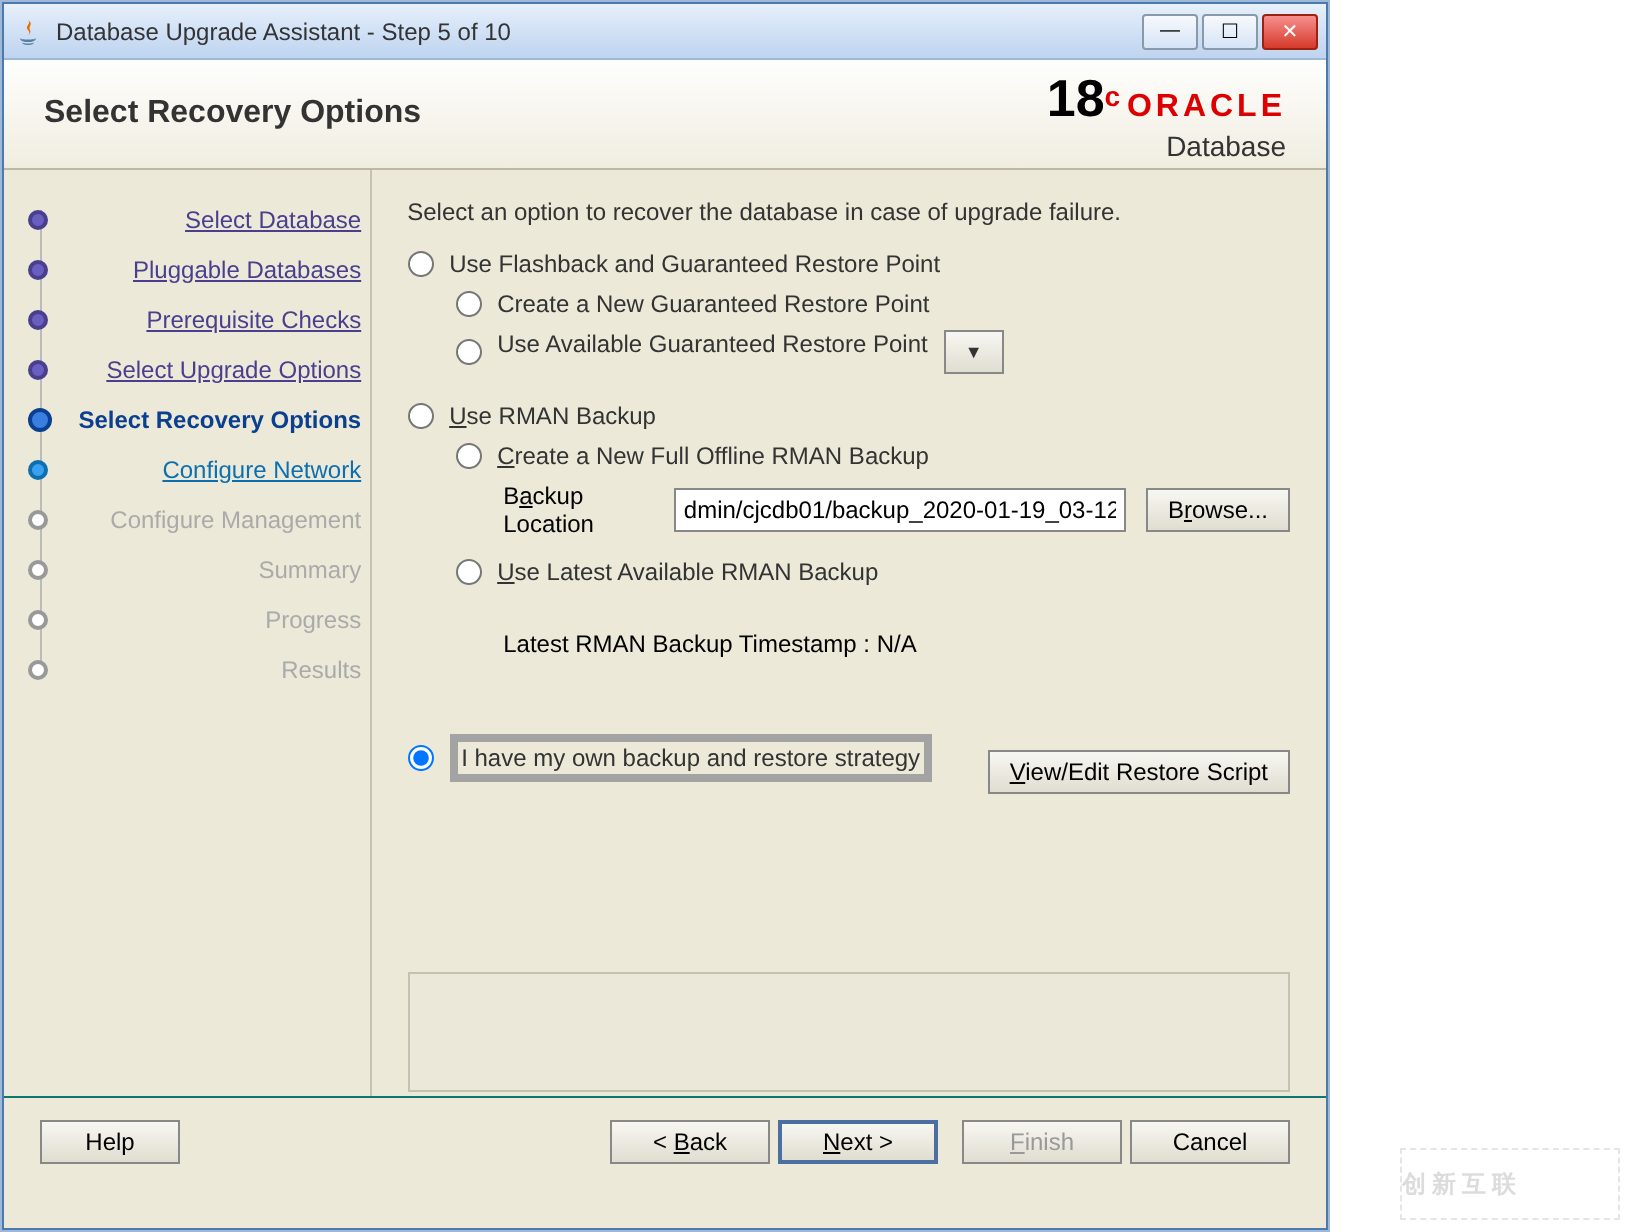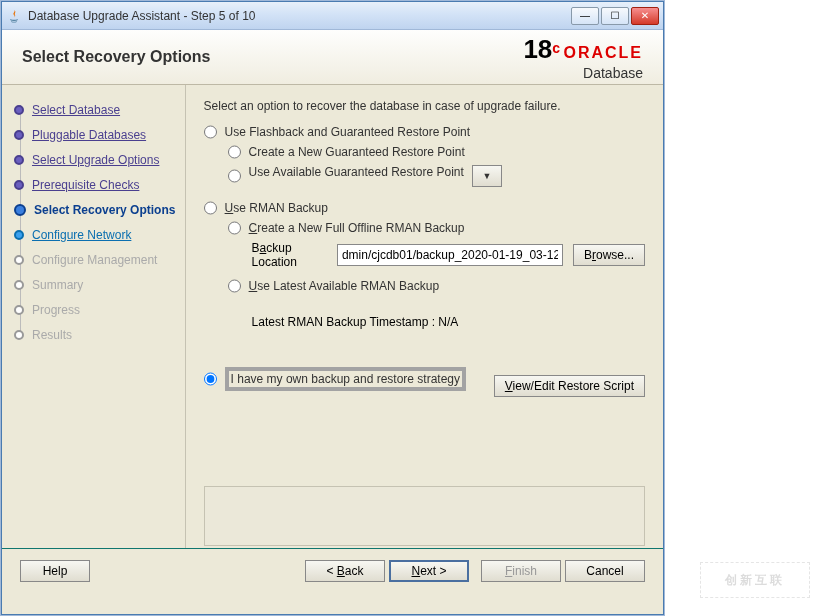--- a/index.html
+++ b/index.html
@@ -15,21 +15,21 @@
 .header h1 { font-size: 16px; font-weight: bold; color: #333; flex: 1; }
 .logo { text-align: right; font-family: Arial; }
 .logo .big { font-size: 26px; font-weight: bold; color: #000; }
 .logo .cred { font-size: 14px; font-weight: bold; color: #d00; vertical-align: super; }
 .logo .orc { font-size: 16px; font-weight: bold; color: #d00; letter-spacing: 2px; }
 .logo .db { font-size: 14px; color: #333; }
 .body { display: flex; height: 463px; }
 .sidebar { width: 208px; border-right: 1px solid #c5c2b2; padding: 12px 4px 0 12px; position: relative; }
 .steps { list-style: none; position: relative; }
 .steps::before { content:''; position: absolute; left: 6px; top: 8px; bottom: 8px; width: 1px; background: #bbb; }
-.step { display: flex; align-items: center; height: 25px; position: relative; font-size: 12px; }
+.step { display: flex; align-items: center; height: 25px; position: relative; font-size: 12px; justify-content: space-between; }
 .step .dot { width: 10px; height: 10px; border-radius: 50%; background: #fff; border: 2px solid #999; margin-right: 8px; z-index: 1; flex-shrink: 0; }
 .step.done .dot { border-color: #4a3f8f; background: #6a5fbf; }
 .step.current .dot { border-color: #0b3f8f; background: #3a7fdf; width: 12px; height: 12px; }
 .step.active .dot { border-color: #0b6fb0; background: #3aa0ef; }
 .step a { color: #4a3f8f; text-decoration: underline; cursor: pointer; }
 .step.active a { color: #0b6fb0; }
 .step.current span { color: #0b3f8f; font-weight: bold; }
 .step.inactive span { color: #aaa; }
 .main { flex: 1; padding: 14px 18px; position: relative; }
 .intro { margin-bottom: 12px; color: #333; }
@@ -48,21 +48,21 @@
 .message-box { position: absolute; left: 18px; right: 18px; bottom: 2px; height: 60px; border: 1px solid #c5c2b2; background: #ebe8d9; }
 .footer { height: 44px; border-top: 1px solid #0f766e; display: flex; align-items: center; padding: 0 18px; background: #ece9d8; }
 .footer .btn { min-width: 70px; }
 .footer .btn.nav { min-width: 80px; }
 .footer .spacer { flex: 1; }
 .footer .btn.primary { border: 2px solid #4a6fa0; }
 .footer .btn.disabled { color: #999; }
 .java-icon { display: inline-block; }
 .java-icon svg { width: 16px; height: 16px; }
 .timestamp { margin-left: 48px; margin-top: 16px; margin-bottom: 8px; }
-.watermark { position: absolute; right: 6px; bottom: 18px; width: 110px; height: 36px; opacity: 0.5; display: flex; align-items: center; justify-content: center; font-size: 10px; color: #888; border: 1px dashed #ccc; z-index: 10; background: rgba(255,255,255,0.3); }
+.watermark { position: absolute; right: 6px; bottom: 6px; width: 110px; height: 36px; opacity: 0.5; display: flex; align-items: center; font-size: 10px; color: #888; border: 1px dashed #ccc; z-index: 10; background: rgba(255,255,255,0.3); }
 .watermark .cn { font-weight: bold; color: #bbb; letter-spacing: 3px; font-size: 12px; }
 </style>
 </head>
 <body>
 
 <div class="window">
   <div class="titlebar">
     <span class="icon java-icon">
       <svg viewBox="0 0 16 16">
           <path d="M8 2c2 2-2 3 0 5 2 2-1 3-1 3s3-1 2-3c-1-2 2-3-1-5z" fill="#e76f00"></path>
@@ -95,25 +95,25 @@
         <li class="step done">
             <span class="dot"></span>
             <a>Select Database</a>
           </li>
         <li class="step done">
             <span class="dot"></span>
             <a>Pluggable Databases</a>
           </li>
         <li class="step done">
             <span class="dot"></span>
+            <a>Prerequisite Checks</a>
+          </li>
+        <li class="step done">
+            <span class="dot"></span>
             <a>Select Upgrade Options</a>
-          </li>
-        <li class="step done">
-            <span class="dot"></span>
-            <a>Prerequisite Checks</a>
           </li>
         <li class="step current">
             <span class="dot"></span>
             <span>Select Recovery Options</span>
           </li>
         <li class="step active">
             <span class="dot"></span>
             <a>Configure Network</a>
           </li>
         <li class="step inactive">

